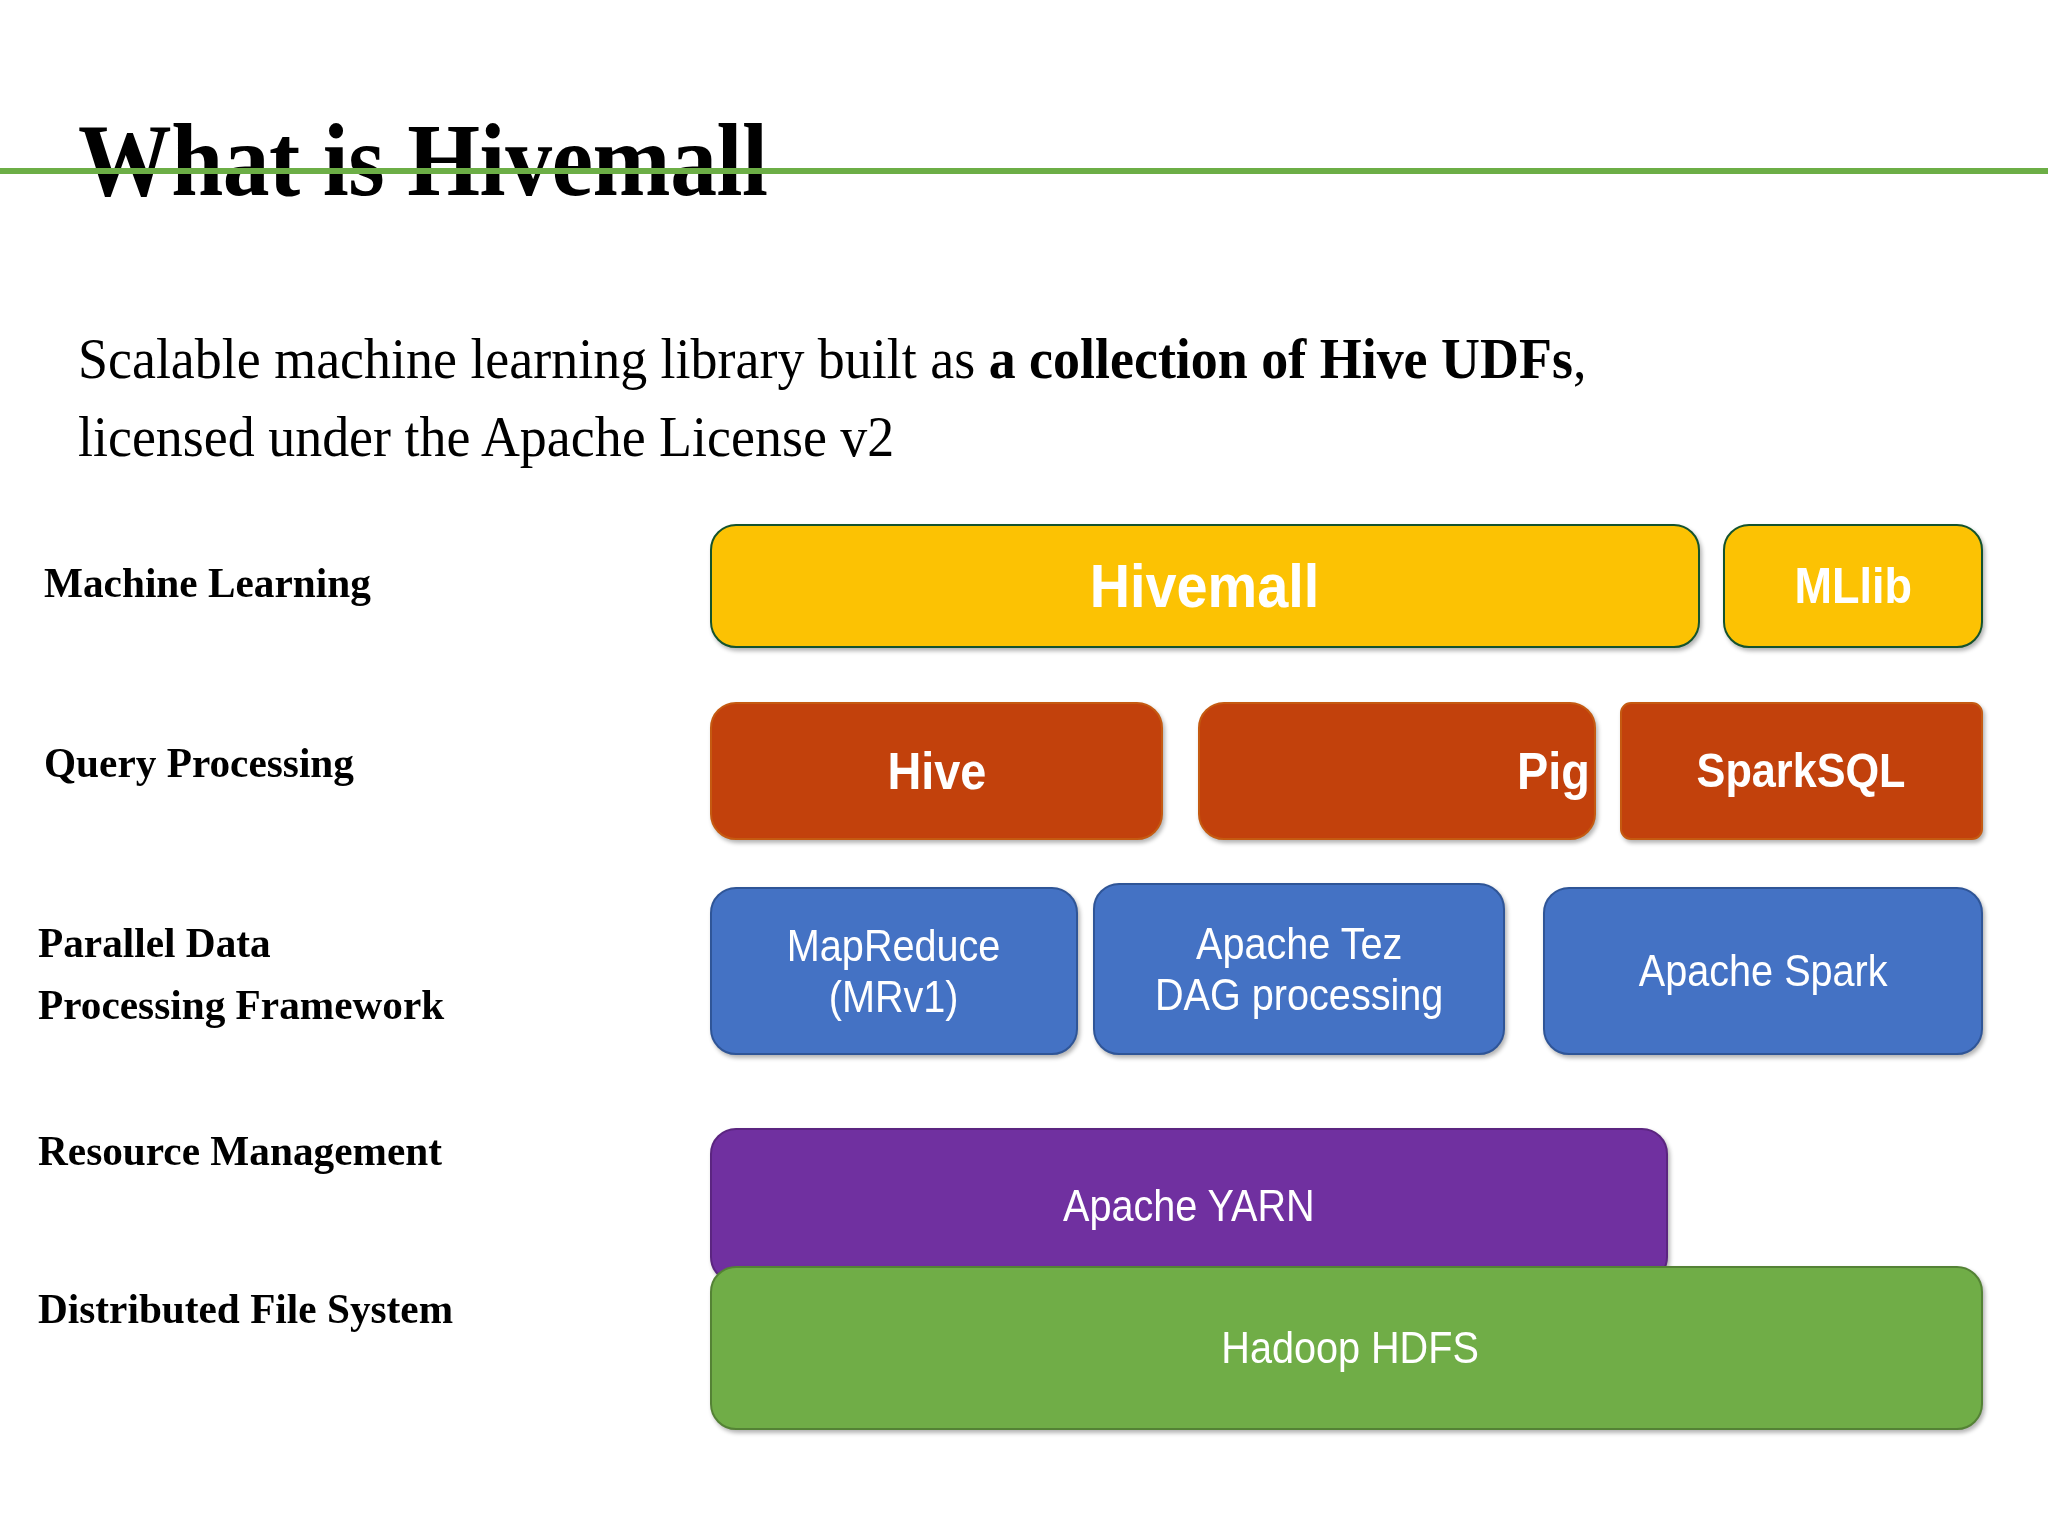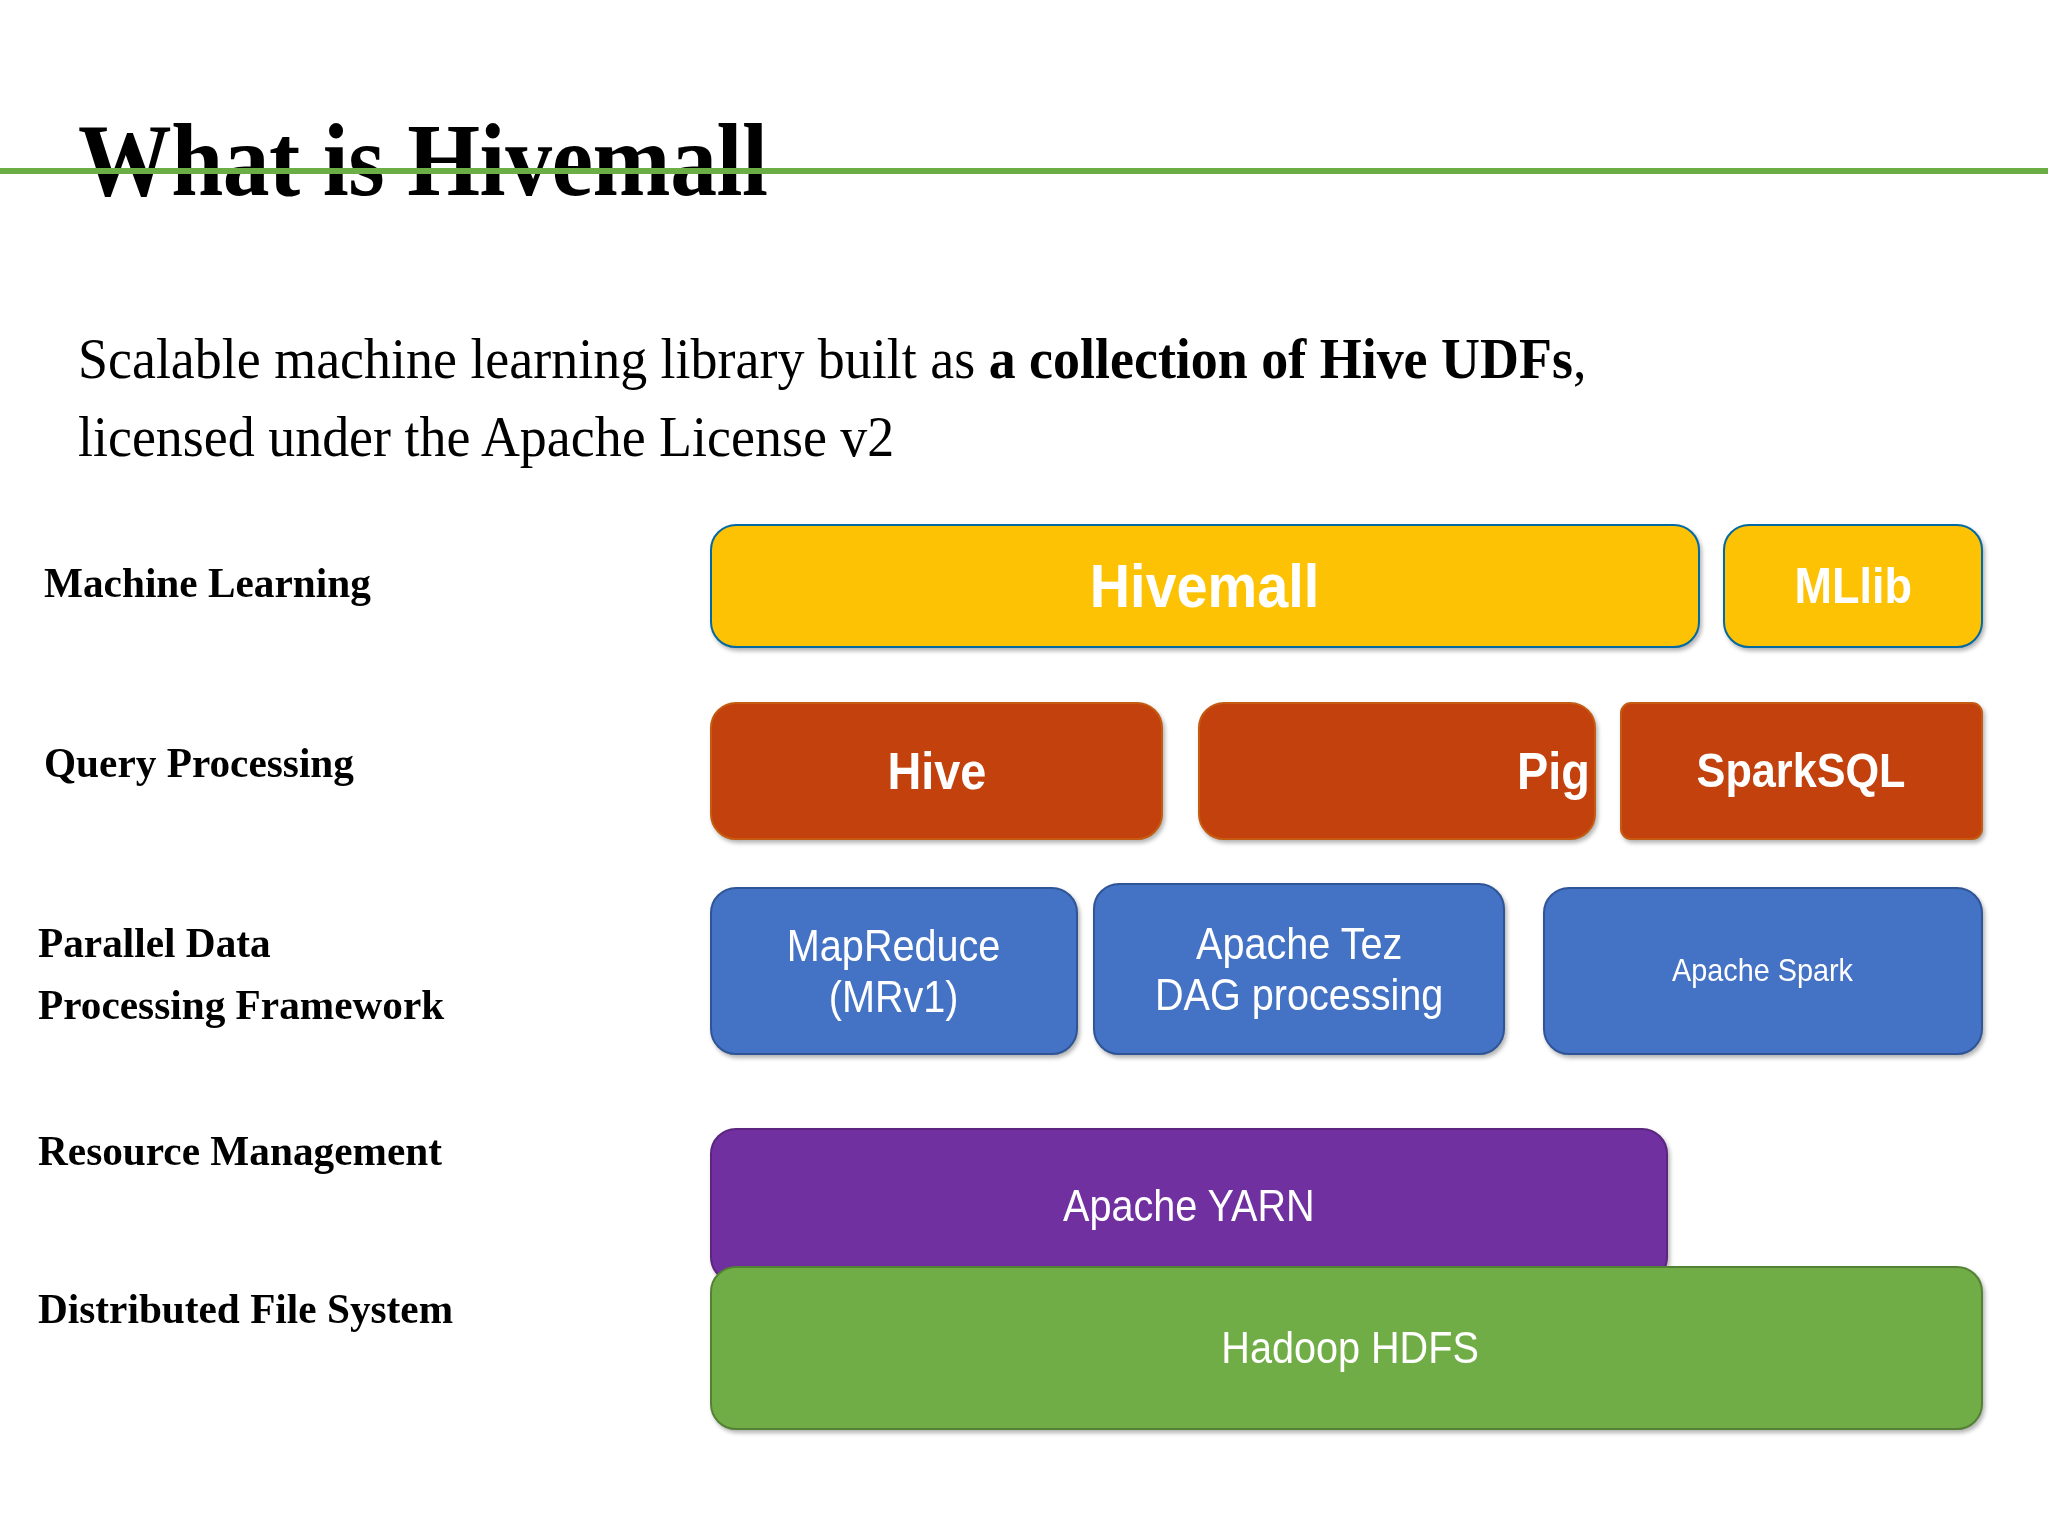--- a/index.html
+++ b/index.html
@@ -100,21 +100,21 @@
     color: #ffffff;
     font-family: "Liberation Sans", "DejaVu Sans", sans-serif;
     white-space: pre-line;
     box-shadow: 2px 3px 4px rgba(0,0,0,0.30);
     line-height: 1.16;
     overflow: hidden;
   }
 
   .box.yellow {
     background: #FCC203;
-    border: 2px solid #0369a1;
+    border: 2px solid #14532d;
     font-weight: bold;
   }
   .box.orange {
     background: #c2410c;
     border: 2px solid #C55A11;
     font-weight: bold;
   }
   .box.blue {
     background: #4472C4;
     border: 2px solid #2F5597;
@@ -156,20 +156,20 @@
       <div class="row-label" style="left: 44px; top: 732px;">Query Processing</div>
       <div class="box orange" style="left: 710px; top: 702px; width: 453px; height: 138px; font-size: 52px;"><span class="txt">Hive</span></div>
       <div class="box orange" style="left: 1198px; top: 702px; width: 398px; height: 138px; font-size: 52px; justify-content: flex-end;"><span class="txt">Pig</span></div>
       <div class="box orange" style="left: 1620px; top: 702px; width: 363px; height: 138px; font-size: 48px; border-radius: 11px;"><span class="txt">SparkSQL</span></div>
       <div class="row-label" style="left: 38px; top: 912px;">Parallel Data
 Processing Framework</div>
       <div class="box blue" style="left: 710px; top: 887px; width: 368px; height: 168px; font-size: 44px;"><span class="txt">MapReduce
 (MRv1)</span></div>
       <div class="box blue" style="left: 1093px; top: 883px; width: 412px; height: 172px; font-size: 44px;"><span class="txt">Apache Tez
 DAG processing</span></div>
-      <div class="box blue" style="left: 1543px; top: 887px; width: 440px; height: 168px; font-size: 32px; text-align: right;"><span class="txt">Apache Spark</span></div>
+      <div class="box blue" style="left: 1543px; top: 887px; width: 440px; height: 168px; font-size: 44px; text-align: right;"><span class="txt">Apache Spark</span></div>
       <div class="row-label" style="left: 38px; top: 1120px;">Resource Management</div>
       <div class="box purple" style="left: 710px; top: 1092px; width: 958px; height: 155px; font-size: 44px;"><span class="txt">Apache YARN</span></div>
       <div class="row-label" style="left: 38px; top: 1278px;">Distributed File System</div>
       <div class="box green" style="left: 710px; top: 1266px; width: 1273px; height: 164px; font-size: 44px;"><span class="txt">Hadoop HDFS</span></div>
     </div>
 
 </div>
 
 </body></html>

